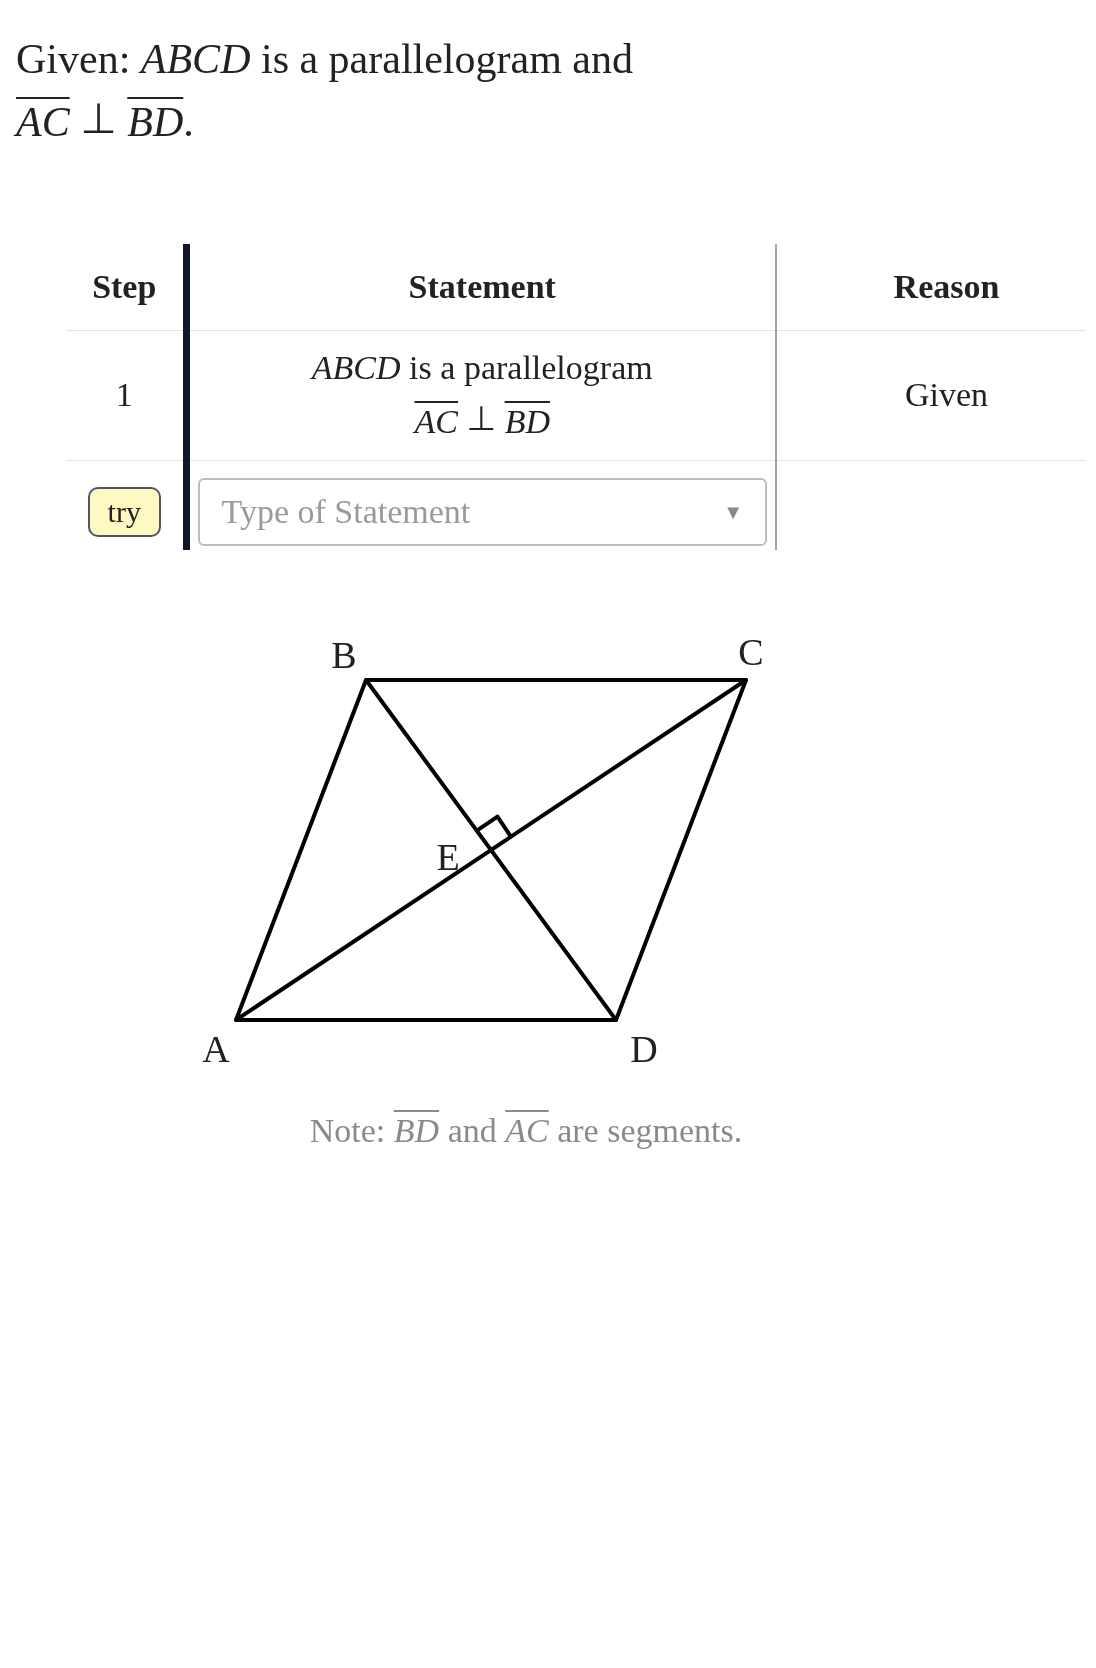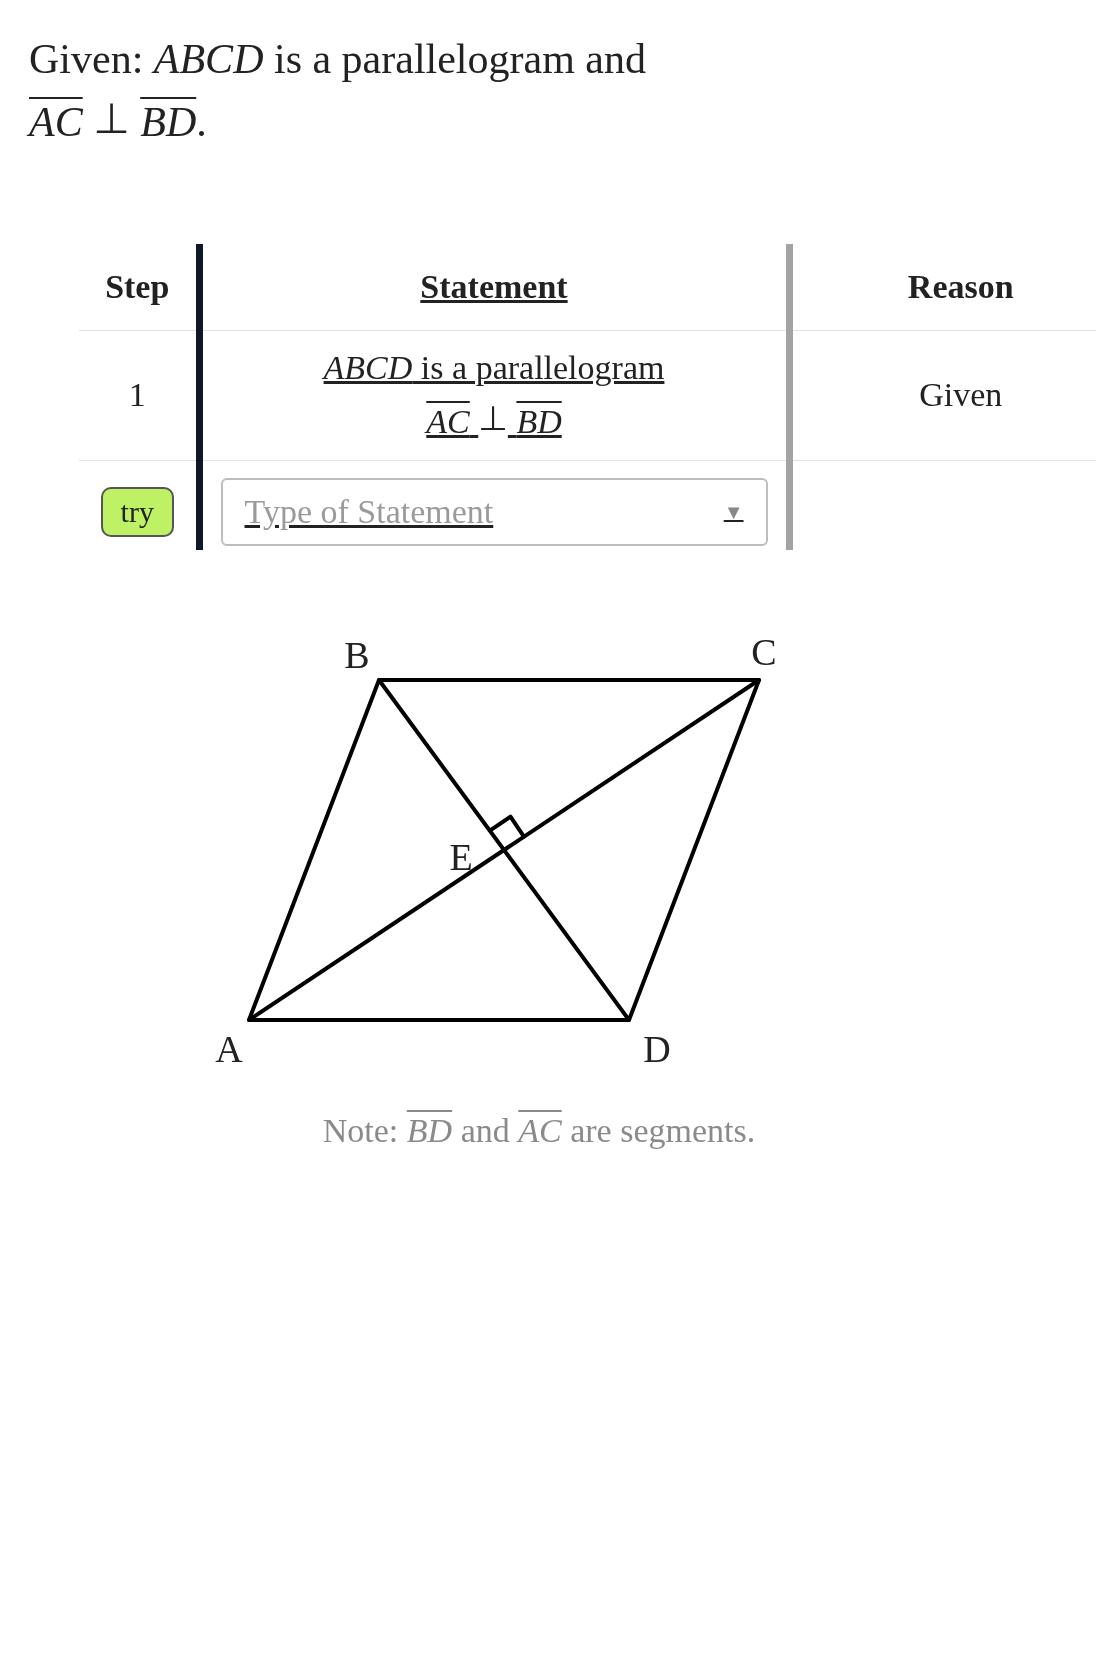--- a/index.html
+++ b/index.html
@@ -7,21 +7,21 @@
     margin: 0;
     padding: 0;
     width: 1096px;
     height: 1668px;
     font-family: "Times New Roman", Georgia, serif;
     background: #ffffff;
     color: #222;
     overflow: hidden;
   }
   .page {
-    padding: 28px 20px 30px 29px;
+    padding: 28px 20px 30px 16px;
     position: relative;
   }
   .problem-text {
     font-size: 42px;
     line-height: 1.5;
   }
   .math-it { font-style: italic; font-family: "Times New Roman", serif; }
   .overline {
     text-decoration: overline;
     text-decoration-thickness: 2px;
@@ -51,45 +51,45 @@
     text-align: center;
     overflow: hidden;
   }
   .proof-table th {
     font-family: "Times New Roman", serif;
     font-weight: bold;
     font-size: 34px;
     height: 86px;
   }
   .col-step { width: 120px; border-right: 7px solid #0f172a; }
-  .col-stmt { width: 590px; border-right: 7px solid #a3a3a3; text-decoration: underline; }
+  .col-stmt { width: 590px; border-right: 2px solid #a3a3a3; }
   .col-reason { width: 310px; text-align: left; padding-left: 30px !important; }
   .proof-table tbody td { font-size: 34px; }
   .row-1 td { height: 130px; }
   .row-1 .col-stmt .stmt-stack { line-height: 1.6; }
   .row-try td { border-bottom: none; height: 90px; padding-top: 14px; }
 
   .try-btn {
     display: inline-block;
     border: 2px solid #555;
     border-radius: 10px;
     padding: 6px 18px;
     font-family: "Times New Roman", serif;
     font-size: 30px;
-    background: #bef264;
+    background: #fef9c3;
     cursor: pointer;
   }
   .stmt-select {
     display: flex;
     align-items: center;
     justify-content: space-between;
     border: 2px solid #bdbdbd;
     border-radius: 6px;
     height: 68px;
-    margin: 0 18px;
+    margin: 0 8px;
     padding: 0 22px;
     color: #9a9a9a;
     font-size: 34px;
     font-family: "Times New Roman", serif;
     cursor: pointer;
     background: #fff;
   }
   .stmt-select .chev {
     font-size: 20px;
     color: #888;

